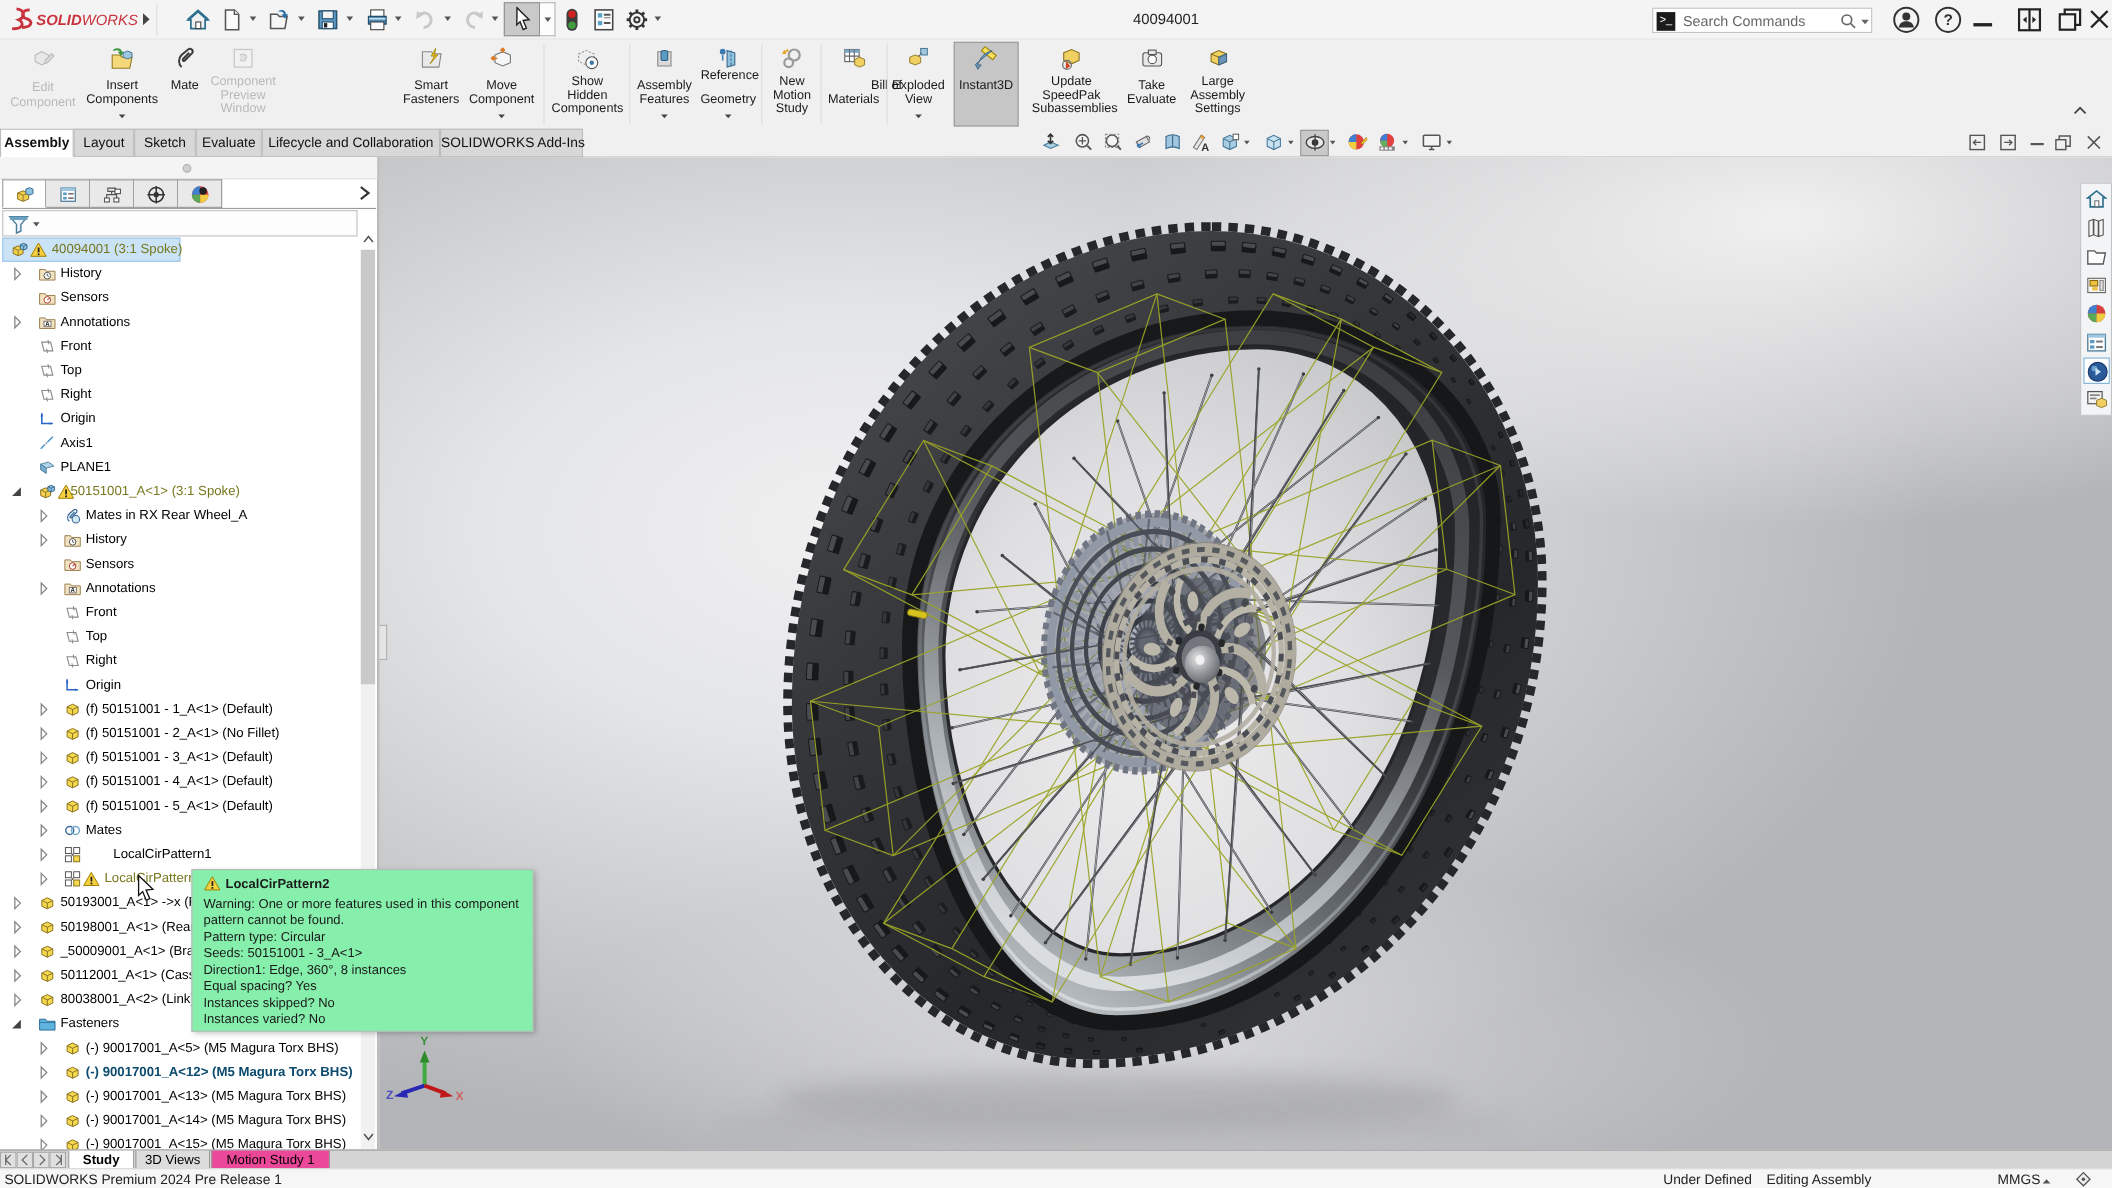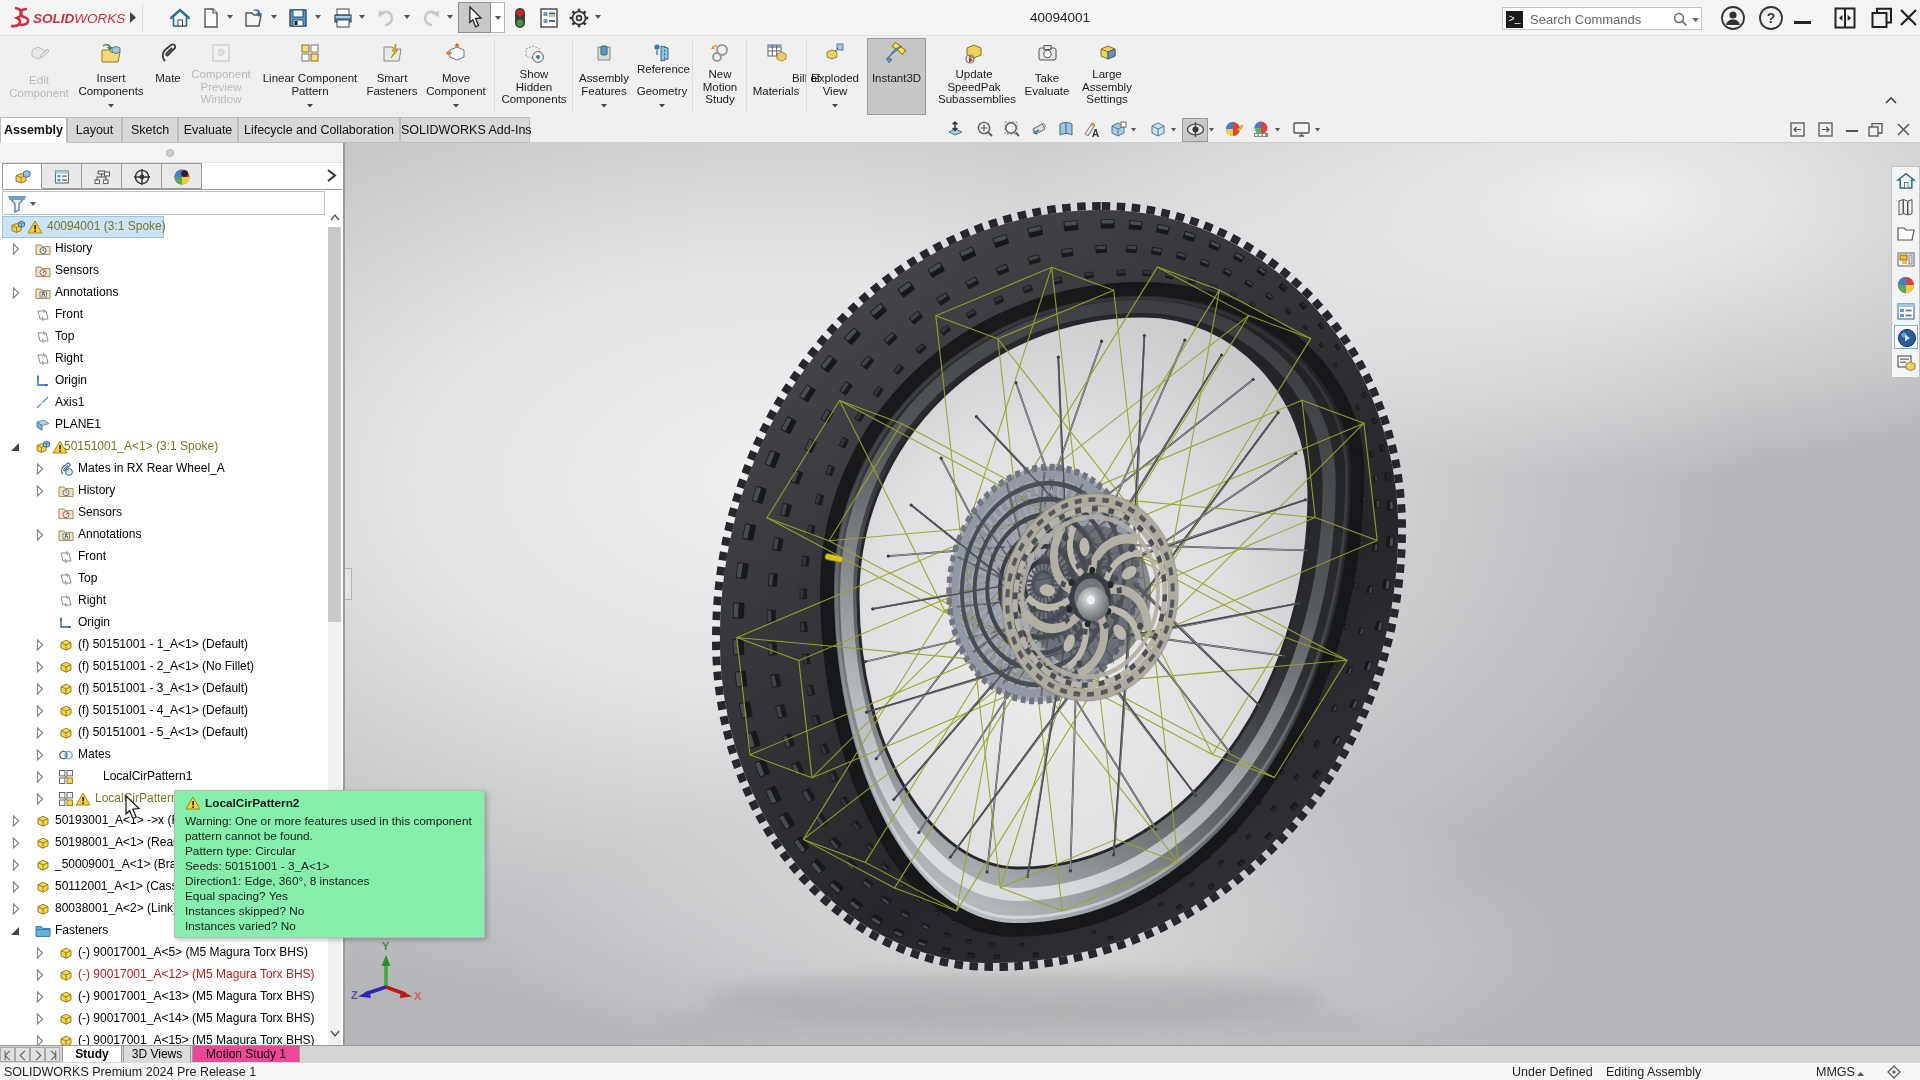--- a/index.html
+++ b/index.html
@@ -171,33 +171,20 @@
       <div style="position:absolute;left:0;top:36px;width:100%;text-align:center;font-size:11.5px;color:#1a1a1a;white-space:nowrap">Mate</div>
     </div>
     <div class="abs" style="left:188px;top:0;width:66px;height:81px;">
       <svg class="abs" style="left:22px;top:6px" width="23" height="23" viewBox="0 0 23 23">
         <rect x="3" y="3" width="16" height="16" fill="#f2f2f2" stroke="#c9c9c9" stroke-width="1.2"></rect>
         <path d="M8 8 C12 6 15 8 14 11 C13 14 9 14 8 12" fill="#e0e0e0" stroke="#c9c9c9"></path>
       </svg>
       <div style="position:absolute;left:0;top:32px;width:100%;text-align:center;font-size:11.5px;color:#b9b9b9;white-space:nowrap">Component</div>
       <div style="position:absolute;left:0;top:44.5px;width:100%;text-align:center;font-size:11.5px;color:#b9b9b9;white-space:nowrap">Preview</div>
       <div style="position:absolute;left:0;top:57.0px;width:100%;text-align:center;font-size:11.5px;color:#b9b9b9;white-space:nowrap">Window</div>
-    </div>
-    <div class="abs" style="left:258px;top:0;width:104px;height:81px;">
-      <svg class="abs" style="left:41px;top:6px" width="23" height="23" viewBox="0 0 23 23">
-        <rect x="3" y="3" width="7" height="7" fill="#f7df7a" stroke="#8a7020"></rect>
-        <rect x="12" y="3" width="7" height="7" fill="#fff" stroke="#777"></rect>
-        <rect x="3" y="12" width="7" height="7" fill="#fff" stroke="#777"></rect>
-        <rect x="12" y="12" width="7" height="7" fill="#f7df7a" stroke="#8a7020"></rect>
-      </svg>
-      <div style="position:absolute;left:0;top:36px;width:100%;text-align:center;font-size:11.5px;color:#1a1a1a;white-space:nowrap">Linear Component</div>
-      <div style="position:absolute;left:0;top:48.5px;width:100%;text-align:center;font-size:11.5px;color:#1a1a1a;white-space:nowrap">Pattern</div>
-      <svg class="abs" style="left:48px;top:67px" width="8" height="5">
-        <path d="M1 1 L7 1 L4 4.6 Z" fill="#444"></path>
-      </svg>
     </div>
     <div class="abs" style="left:364px;top:0;width:56px;height:81px;">
       <svg class="abs" style="left:17px;top:6px" width="23" height="23" viewBox="0 0 23 23">
         <path d="M3 5 L11 5 L13 7 L20 7 L18 19 L3 19 Z" fill="#e9e9e9" stroke="#888"></path>
         <path d="M15 2 L11 9 L14 9 L10 16 L17 8 L14 8 Z" fill="#f2c410" stroke="#9a7d00" stroke-width="0.7"></path>
       </svg>
       <div style="position:absolute;left:0;top:36px;width:100%;text-align:center;font-size:11.5px;color:#1a1a1a;white-space:nowrap">Smart</div>
       <div style="position:absolute;left:0;top:48.5px;width:100%;text-align:center;font-size:11.5px;color:#1a1a1a;white-space:nowrap">Fasteners</div>
     </div>
     <div class="abs" style="left:422px;top:0;width:68px;height:81px;">
@@ -2022,21 +2009,21 @@
     <div class="abs" style="left:78px;top:945px;font-size:12px;color:#000;white-space:nowrap;">(-) 90017001_A&lt;5&gt; (M5 Magura Torx BHS)</div>
     <svg class="abs" style="left:36px;top:968px" width="8" height="14">
       <path d="M1.5 2 L6.5 7 L1.5 12 Z" fill="none" stroke="#888" stroke-width="1.2"></path>
     </svg>
     <div class="abs" style="left:58px;top:967px;width:16px;height:16px">
       <svg width="16" height="16" viewBox="0 0 16 16" style="position:absolute">
         <path d="M3 5.6 L8 3.2 L13 5.6 L13 10.8 L8 13.2 L3 10.8 Z" fill="#f4d84e" stroke="#8a7020" stroke-width="0.9"></path>
         <path d="M3 5.6 L8 8 L13 5.6 M8 8 L8 13.2" fill="none" stroke="#8a7020" stroke-width="0.9"></path>
       </svg>
     </div>
-    <div class="abs" style="left:78px;top:967px;font-size:12px;color:#b91c1c;white-space:nowrap;">(-) 90017001_A&lt;12&gt; (M5 Magura Torx BHS)</div>
+    <div class="abs" style="left:78px;top:967px;font-size:12px;color:#0c4a6e;white-space:nowrap;font-weight:bold;">(-) 90017001_A&lt;12&gt; (M5 Magura Torx BHS)</div>
     <svg class="abs" style="left:36px;top:990px" width="8" height="14">
       <path d="M1.5 2 L6.5 7 L1.5 12 Z" fill="none" stroke="#888" stroke-width="1.2"></path>
     </svg>
     <div class="abs" style="left:58px;top:989px;width:16px;height:16px">
       <svg width="16" height="16" viewBox="0 0 16 16" style="position:absolute">
         <path d="M3 5.6 L8 3.2 L13 5.6 L13 10.8 L8 13.2 L3 10.8 Z" fill="#f4d84e" stroke="#8a7020" stroke-width="0.9"></path>
         <path d="M3 5.6 L8 8 L13 5.6 M8 8 L8 13.2" fill="none" stroke="#8a7020" stroke-width="0.9"></path>
       </svg>
     </div>
     <div class="abs" style="left:78px;top:989px;font-size:12px;color:#000;white-space:nowrap;">(-) 90017001_A&lt;13&gt; (M5 Magura Torx BHS)</div>

